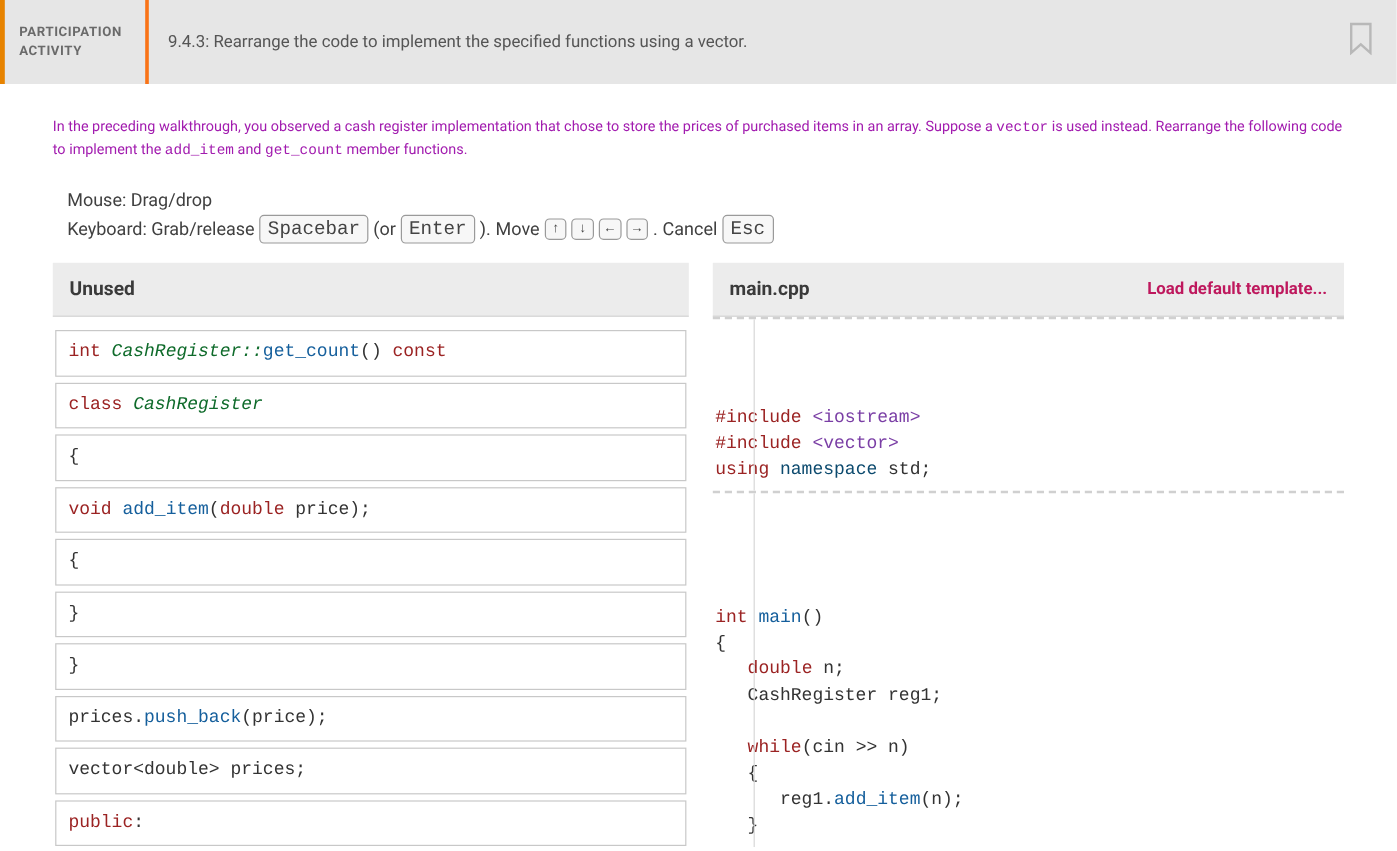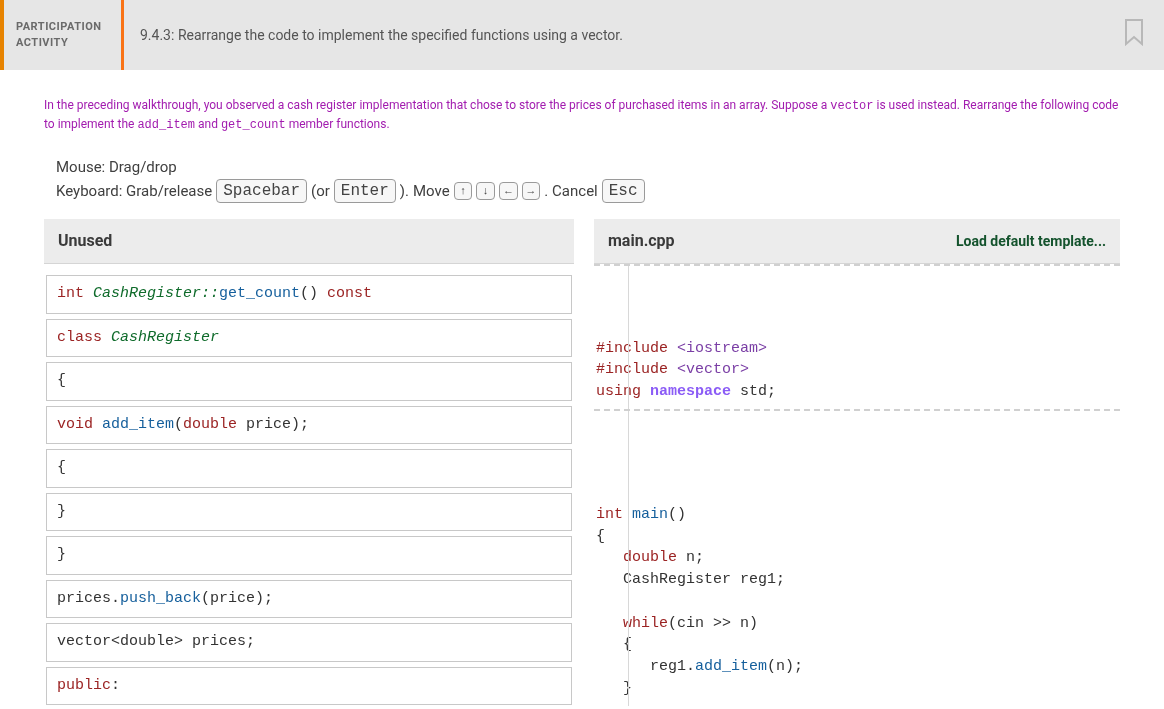--- a/index.html
+++ b/index.html
@@ -67,21 +67,21 @@
     background: #ececec;
     padding: 10px 14px;
     font-weight: 700;
     color: #3a3a3a;
     font-size: 16px;
     border-bottom: 1px solid #d5d5d5;
     display: flex;
     justify-content: space-between;
     align-items: center;
   }
-  .load-link { color: #14532d; font-weight: 700; font-size: 14px; cursor: pointer; }
+  .load-link { color: #be185d; font-weight: 700; font-size: 14px; cursor: pointer; }
   .tiles { padding: 6px 0; }
   .tile {
     border: 1px solid #c8c8c8;
     background: #fff;
     padding: 7px 10px;
     margin: 5px 2px;
     font-family: "SFMono-Regular", Consolas, "Liberation Mono", Menlo, monospace;
     font-size: 15px;
     color: #333;
     cursor: grab;
@@ -102,21 +102,21 @@
     position: absolute;
     left: 34px;
     top: 0;
     bottom: 0;
     border-left: 1px solid #d8d8d8;
   }
   .tok-keyword { color: #9b2323; }
   .tok-type    { color: #0f6b2b; font-style: italic; }
   .tok-func    { color: #155f9c; }
   .tok-include { color: #7a3ea5; }
-  .tok-ns      { color: #8b5cf6; font-weight: bold; }
+  .tok-ns      { color: #0c4a6e; }
 </style>
 </head>
 <body>
 
 <div class="activity-header">
   <div class="activity-label">
     <span>PARTICIPATION</span>
     <span>ACTIVITY</span>
   </div>
   <div class="activity-title">

